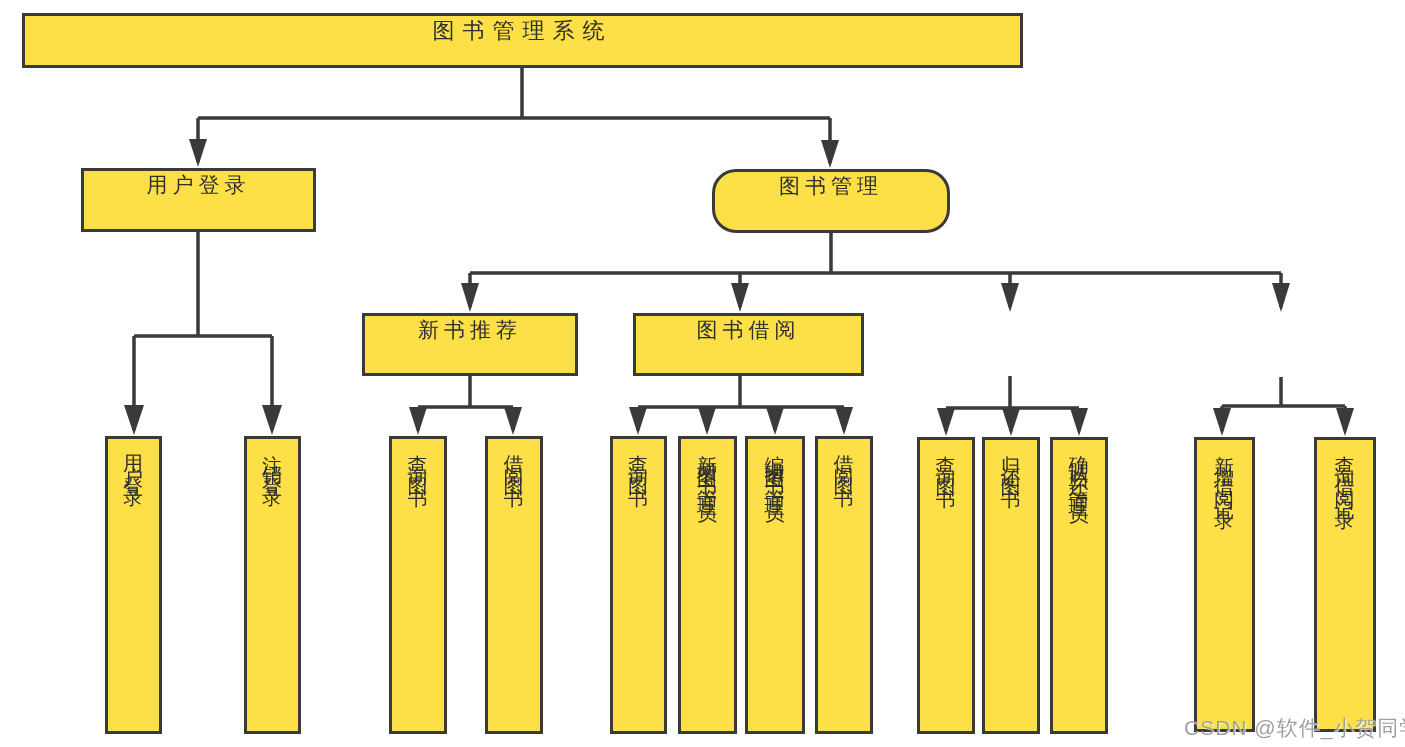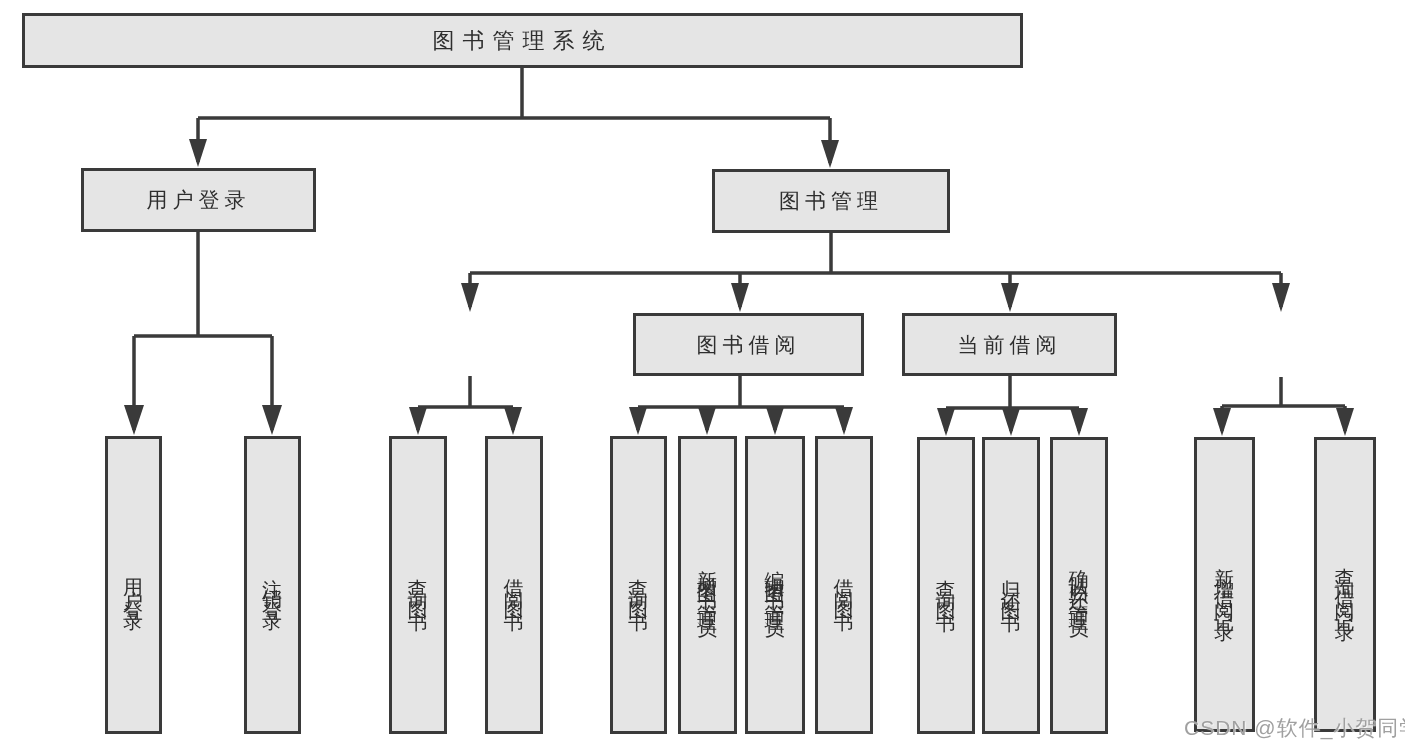--- a/index.html
+++ b/index.html
@@ -19,43 +19,43 @@
     position: absolute;
     left: 0;
     top: 0;
     width: 1405px;
     height: 747px;
   }
   .node {
     position: absolute;
     box-sizing: border-box;
     border: 3px solid #3a3a3a;
-    background: #e5e5e5;
+    background: #fde047;
     display: flex;
-    align-items: center;
+    align-items: flex-start;
     justify-content: center;
     color: #2e2e2e;
     font-size: 21px;
     letter-spacing: 5px;
     white-space: nowrap;
   }
   .node.root-box { font-size: 22px; letter-spacing: 8px; }
   .leaf span.vtext {
     writing-mode: vertical-rl;
     text-orientation: mixed;
     font-size: 20px;
     letter-spacing: 11px;
     line-height: 1;
   }
   .leaf.tight span.vtext { letter-spacing: 7px; }
 
   
   .n-root            { left: 22px;  top: 13px;  width: 1001px; height: 55px; }
   .n-user-login      { left: 81px;  top: 168px; width: 235px;  height: 64px; }
-  .n-book-mgmt       { left: 712px; top: 169px; width: 238px;  height: 64px; }
+  .n-book-mgmt       { left: 712px; top: 169px; width: 238px;  height: 64px; border-radius: 24px; }
   .n-new-book-rec    { left: 362px; top: 313px; width: 216px;  height: 63px; }
   .n-book-borrow     { left: 633px; top: 313px; width: 231px;  height: 63px; }
   .n-current-borrow  { left: 902px; top: 313px; width: 215px;  height: 63px; }
   .n-borrow-records  { left: 1172px;top: 313px; width: 218px;  height: 64px; }
 
   .n-leaf-user-login     { left: 105px;  top: 436px; width: 57px; height: 298px; }
   .n-leaf-logout         { left: 244px;  top: 436px; width: 57px; height: 298px; }
   .n-leaf-query-book-1   { left: 389px;  top: 436px; width: 58px; height: 298px; }
   .n-leaf-borrow-book-1  { left: 485px;  top: 436px; width: 58px; height: 298px; }
   .n-leaf-query-book-2   { left: 610px;  top: 436px; width: 57px; height: 298px; }
@@ -131,25 +131,25 @@
     <span>图书管理系统</span>
   </div>
 
   <div class="node n-user-login">
     <span>用户登录</span>
   </div>
   <div class="node n-book-mgmt">
     <span>图书管理</span>
   </div>
 
+  <div class="node n-new-book-rec">
+    <span>新书推荐</span>
+  </div>
   <div class="node n-book-borrow">
     <span>图书借阅</span>
-  </div>
-  <div class="node n-current-borrow">
-    <span>当前借阅</span>
   </div>
 
   <div class="node leaf n-leaf-user-login">
     <span class="vtext">用户登录</span>
   </div>
   <div class="node leaf n-leaf-logout">
     <span class="vtext">注销登录</span>
   </div>
   <div class="node leaf n-leaf-query-book-1">
     <span class="vtext">查询图书</span>

